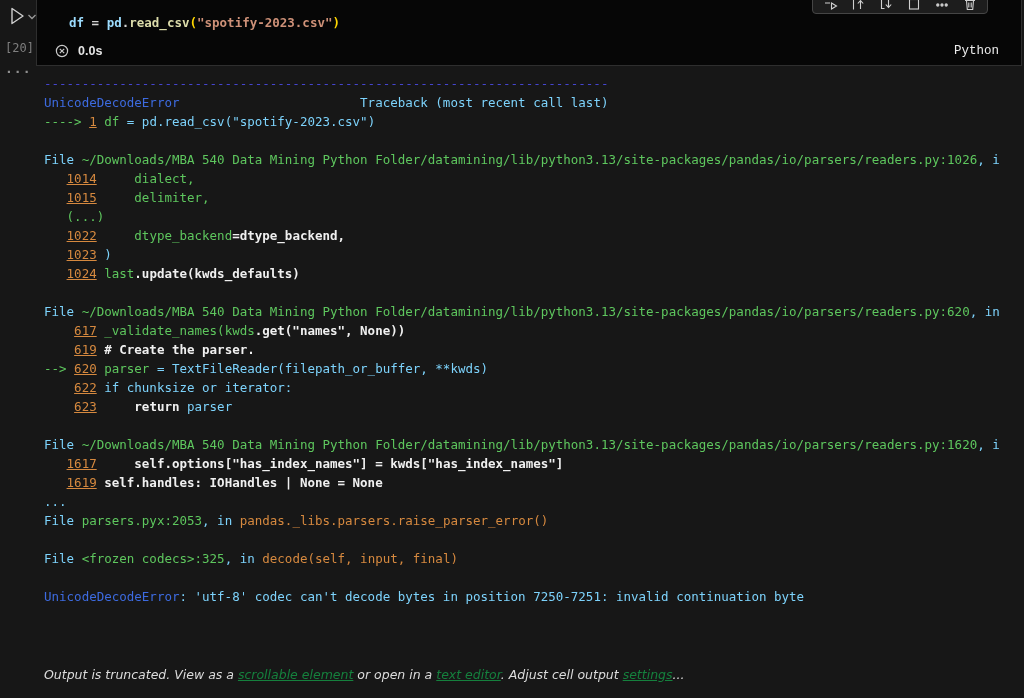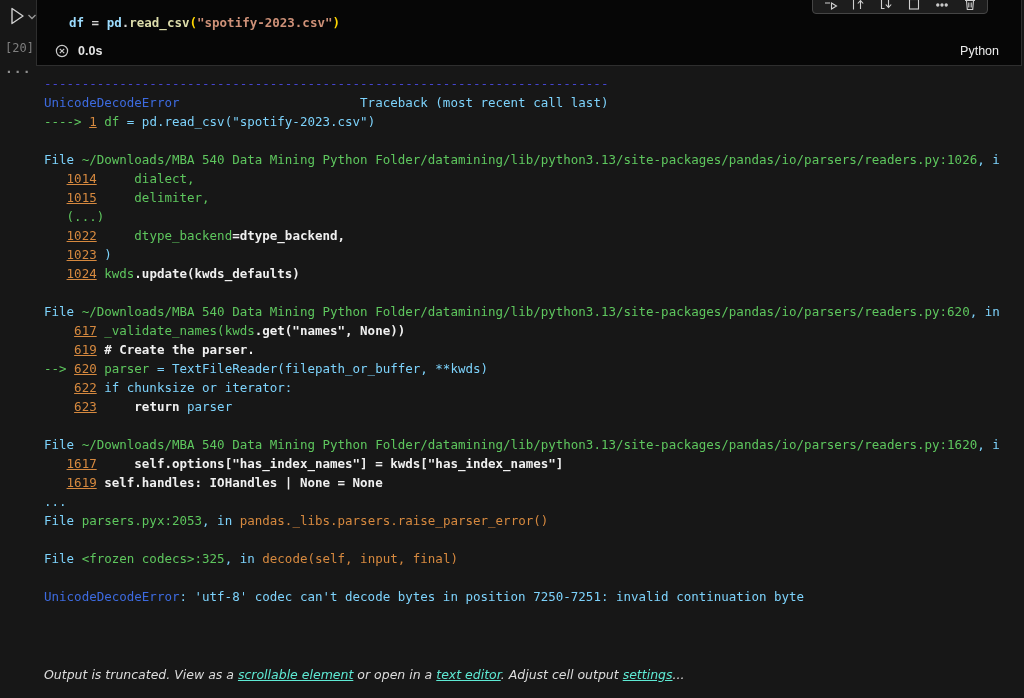--- a/index.html
+++ b/index.html
@@ -7,21 +7,21 @@
           font-family:"DejaVu Sans Mono",monospace;}
 
   
   .cell-frame{position:absolute;left:36px;top:-8px;width:986px;height:74px;background:#060606;
               border:1px solid #2e2e2e;box-sizing:border-box;}
   .code-line{position:absolute;left:32px;top:22px;font-size:12.5px;white-space:pre;font-weight:bold;}
   .tok-cvar{color:#9CDCFE}.tok-cop{color:#d4d4d4}.tok-cfunc{color:#DCDCAA}
   .tok-cparen{color:#ffd700}.tok-cstr{color:#CE9178}
   .status-row{position:absolute;left:18px;right:22px;bottom:7px;height:16px;display:flex;align-items:flex-end;}
   .duration{color:#e6e6e6;font-family:"Liberation Sans",sans-serif;font-size:12.5px;font-weight:700;margin-left:9px;}
-  .lang{margin-left:auto;color:#ededed;font-family:Liberation Sans, sans-serif;font-size:12.5px;cursor:pointer;}
+  .lang{margin-left:auto;color:#ededed;font-family:Liberation Mono, monospace;font-size:12.5px;cursor:pointer;}
 
   
   .run-btn{position:absolute;left:6px;top:5px;width:32px;height:22px;cursor:pointer;}
   .exec-count{position:absolute;left:5px;top:41px;color:#7f7f7f;font-size:12px;}
   .out-dots{position:absolute;left:5px;top:62px;color:#909090;font-size:13px;font-weight:bold;
             letter-spacing:1px;cursor:pointer;line-height:13px;}
 
   
   .toolbar{position:absolute;left:812px;top:-17px;width:176px;height:31px;background:#1d1d1d;
            border:1px solid #454545;border-radius:4px;display:flex;align-items:center;
@@ -35,21 +35,21 @@
   .b{color:#f0f0f0;font-weight:bold}
   .g{color:#5ec75e}
   .n{color:#d6893f;text-decoration:underline;cursor:pointer;}
   .o{color:#d6893f}
   .exc{color:#3d6be0}
   .sep{color:#4545cf}
 
   
   .trunc{position:absolute;left:44px;top:667px;font-family:"DejaVu Sans",sans-serif;
          font-style:italic;font-size:12.5px;color:#dcdcdc;white-space:pre;}
-  .trunc .l{color:#5eead4;text-decoration:underline;cursor:pointer;}
+  .trunc .l{color:#15803d;text-decoration:underline;cursor:pointer;}
 </style>
 </head>
 <body>
 
 <div class="screen">
 
   <div class="run-btn">
     <svg width="32" height="22">
       <path d="M6 3.5 L17 11 L6 18.5 Z" fill="none" stroke="#cfcfcf" stroke-width="1.4" stroke-linejoin="round"></path>
       <path d="M22.5 10 L26 13.5 L29.5 10" fill="none" stroke="#9a9a9a" stroke-width="1.3"></path>
@@ -112,21 +112,21 @@
       <div class="tl"><span class="sep">---------------------------------------------------------------------------</span></div>
       <div class="tl"><span class="exc">UnicodeDecodeError</span><span class="w">                        Traceback (most recent call last)</span></div>
       <div class="tl"><span class="g">----&gt; </span><span class="n">1</span><span class="w"> </span><span class="g">df</span><span class="w"> = pd.read_csv("spotify-2023.csv")</span></div>
       <div class="tl"></div>
       <div class="tl"><span class="w">File </span><span class="g">~/Downloads/MBA 540 Data Mining Python Folder/datamining/lib/python3.13/site-packages/pandas/io/parsers/readers.py:1026</span><span class="w">, i</span></div>
       <div class="tl"><span class="w">   </span><span class="n">1014</span><span class="w">     </span><span class="g">dialect,</span></div>
       <div class="tl"><span class="w">   </span><span class="n">1015</span><span class="w">     </span><span class="g">delimiter,</span></div>
       <div class="tl"><span class="w">   </span><span class="g">(...)</span></div>
       <div class="tl"><span class="w">   </span><span class="n">1022</span><span class="w">     </span><span class="g">dtype_backend</span><span class="b">=dtype_backend,</span></div>
       <div class="tl"><span class="w">   </span><span class="n">1023</span><span class="w"> )</span></div>
-      <div class="tl"><span class="w">   </span><span class="n">1024</span><span class="w"> </span><span class="g">kwds</span><span class="b">.update(kwds_defaults)</span></div>
+      <div class="tl"><span class="w">   </span><span class="n">1024</span><span class="w"> </span><span class="g">last</span><span class="b">.update(kwds_defaults)</span></div>
       <div class="tl"></div>
       <div class="tl"><span class="w">File </span><span class="g">~/Downloads/MBA 540 Data Mining Python Folder/datamining/lib/python3.13/site-packages/pandas/io/parsers/readers.py:620</span><span class="w">, in</span></div>
       <div class="tl"><span class="w">    </span><span class="n">617</span><span class="w"> </span><span class="g">_validate_names(kwds</span><span class="b">.get("names", None))</span></div>
       <div class="tl"><span class="w">    </span><span class="n">619</span><span class="w"> </span><span class="b"># Create the parser.</span></div>
       <div class="tl"><span class="g">--&gt; </span><span class="n">620</span><span class="w"> </span><span class="g">parser</span><span class="w"> = TextFileReader(filepath_or_buffer, **kwds)</span></div>
       <div class="tl"><span class="w">    </span><span class="n">622</span><span class="w"> </span><span class="w">if chunksize or iterator:</span></div>
       <div class="tl"><span class="w">    </span><span class="n">623</span><span class="w">     </span><span class="b">return</span><span class="w"> parser</span></div>
       <div class="tl"></div>
       <div class="tl"><span class="w">File </span><span class="g">~/Downloads/MBA 540 Data Mining Python Folder/datamining/lib/python3.13/site-packages/pandas/io/parsers/readers.py:1620</span><span class="w">, i</span></div>
       <div class="tl"><span class="w">   </span><span class="n">1617</span><span class="w">     </span><span class="b">self.options["has_index_names"] = kwds["has_index_names"]</span></div>

